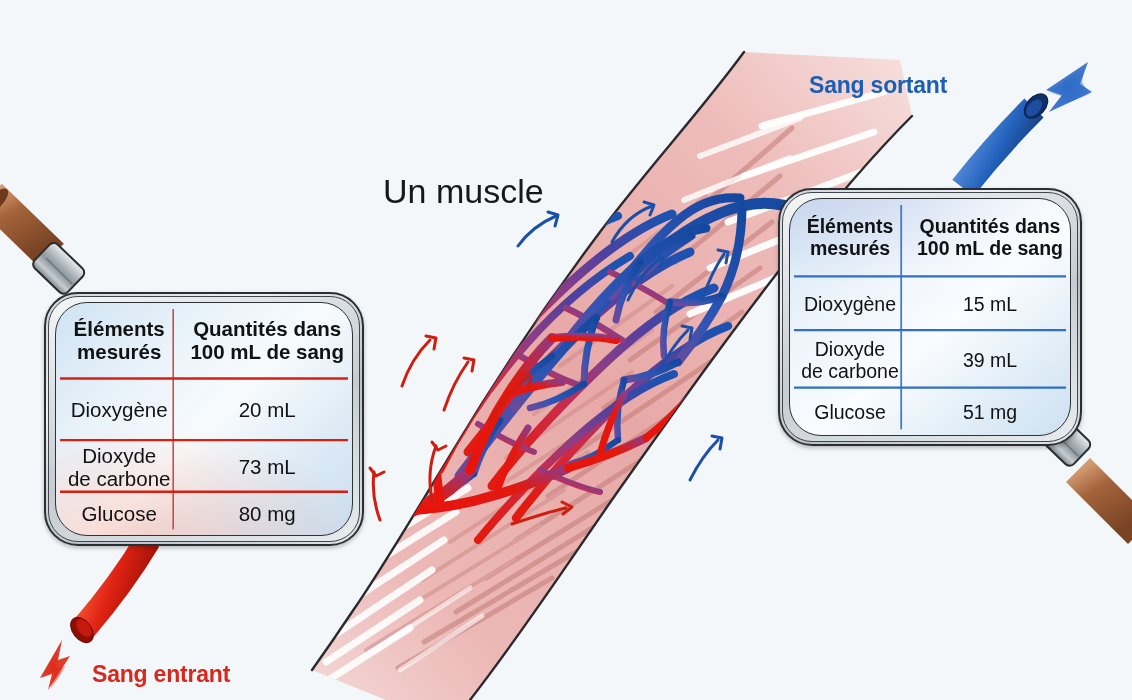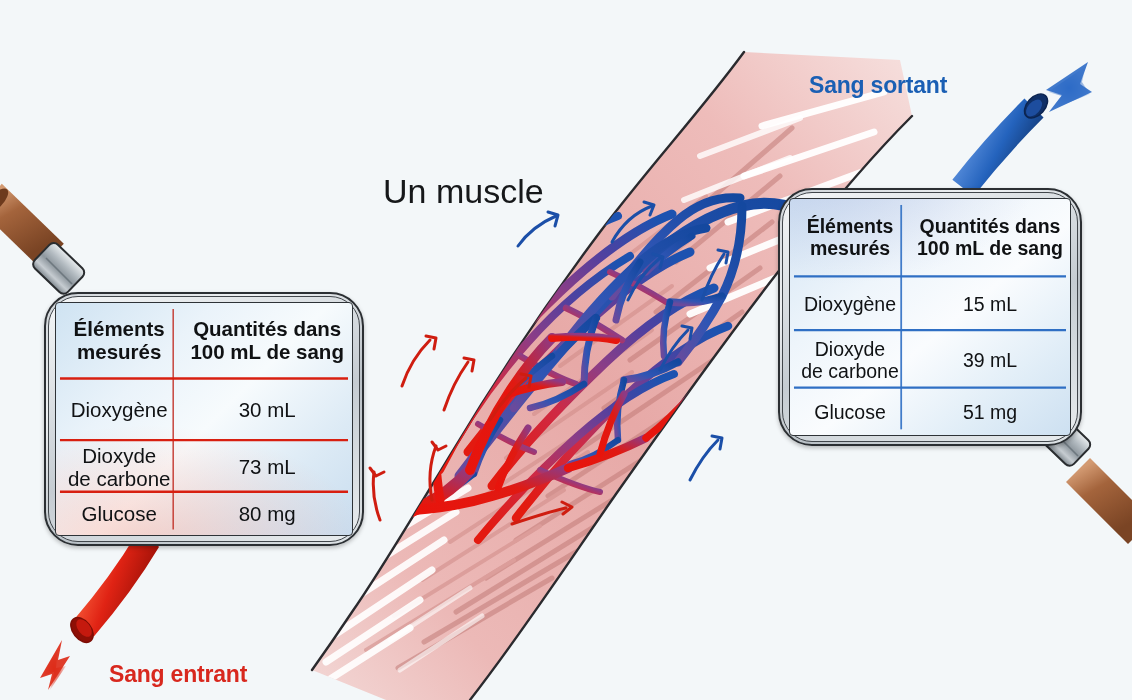--- a/index.html
+++ b/index.html
@@ -13,40 +13,40 @@
   }
   #stage{position:absolute;inset:0;width:1132px;height:700px;}
   svg.layer{position:absolute;left:0;top:0;width:1132px;height:700px;overflow:visible;}
 
   
   .lbl{position:absolute;white-space:nowrap;font-weight:700;letter-spacing:-0.2px;}
   #muscle-label{
     left:383px;top:172px;font-size:34px;font-weight:400;color:#16181a;
     font-family:"Liberation Sans",sans-serif;letter-spacing:0px;
   }
-  #blood-in-label{left:92px;top:661px;font-size:23px;color:#d8281e;margin-left:17px;}
+  #blood-in-label{left:92px;top:661px;font-size:23px;color:#d8281e;}
   #blood-out-label{left:809px;top:72px;font-size:23px;color:#1a5fb4;}
 
   
   .panel{position:absolute;}
   .panel .bezel{
     position:absolute;inset:0;
     border-radius:34px;
     border:2.5px solid #2b2f33;
     background:linear-gradient(150deg,#cfd4d8 0%,#eef1f3 28%,#b9c0c6 62%,#dfe4e7 100%);
     box-shadow:0 2px 4px rgba(0,0,0,.25);
   }
   .panel .bezel2{
     position:absolute;left:4px;top:4px;right:4px;bottom:4px;
     border-radius:30px;border:1.5px solid #41464b;
     background:linear-gradient(160deg,#f4f6f7,#c5ccd2 55%,#e8ecee);
   }
   .panel .screen{
     position:absolute;left:11px;top:10px;right:11px;bottom:10px;
-    border-radius:4px;
+    border-radius:32px;
     border:1.5px solid #2e3337;
     overflow:hidden;
   }
   .panel.left .screen{
     background:
       radial-gradient(ellipse 130% 90% at 30% 105%, rgba(255,120,90,.30) 0%, rgba(255,150,120,0) 58%),
       linear-gradient(135deg,#cfe3f2 0%,#eaf3fa 30%,#f7fbfd 52%,#dceaf5 78%,#c9ddef 100%);
   }
   .panel.right .screen{
     background:
@@ -363,21 +363,21 @@
             <span>Éléments</span><br>
             <span>mesurés</span>
           </td>
           <td class="hd">
             <span>Quantités dans</span><br>
             <span>100 mL de sang</span>
           </td>
         </tr>
         <tr style="height:62px;">
           <td class="bd">Dioxygène</td>
-          <td class="bd">30 mL</td>
+          <td class="bd">20 mL</td>
         </tr>
         <tr style="height:52px;">
           <td class="bd">
             <span>Dioxyde</span><br>
             <span>de carbone</span>
           </td>
           <td class="bd">73 mL</td>
         </tr>
         <tr>
           <td class="bd">Glucose</td>

